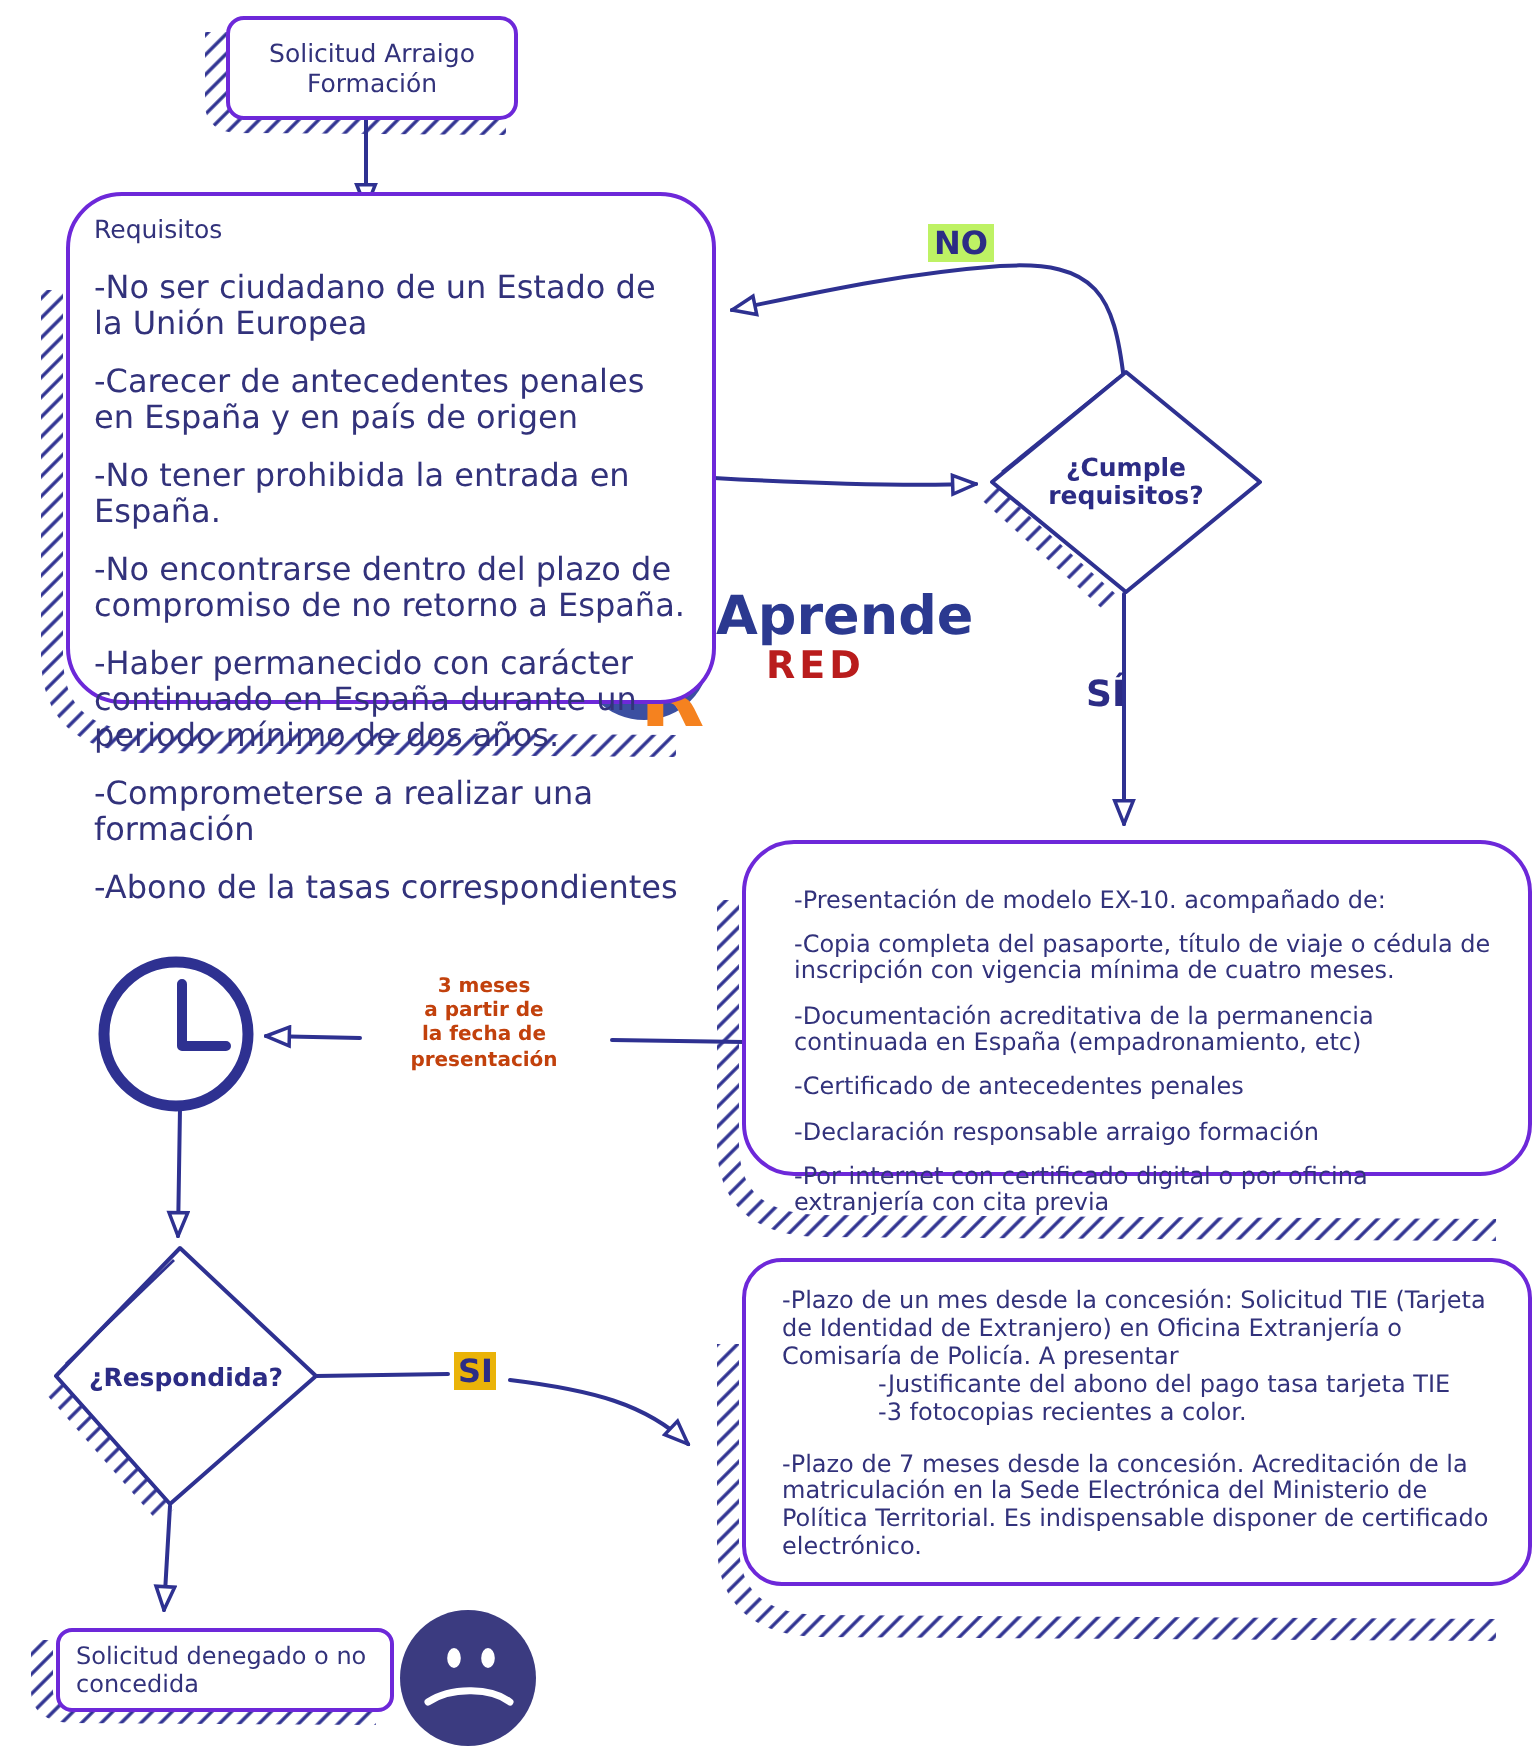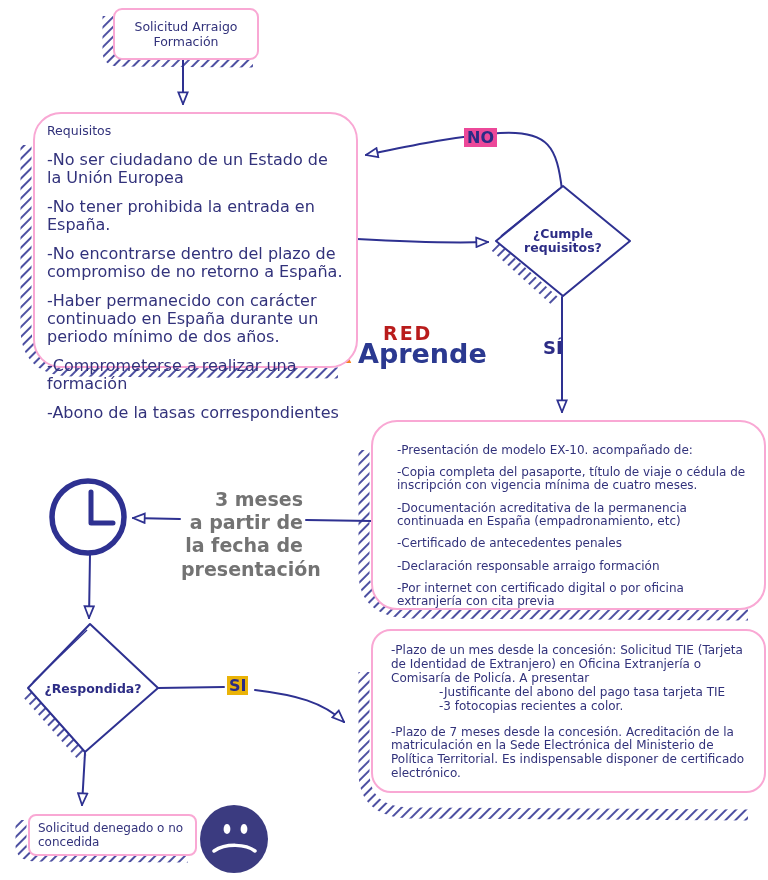--- a/index.html
+++ b/index.html
@@ -1,43 +1,43 @@
 <!DOCTYPE html>
 <html><head>
 <meta charset="utf-8">
 <style>
   html,body{margin:0;padding:0;background:#ffffff;}
   .stage{position:relative;width:768px;height:880px;background:#ffffff;overflow:hidden;
          font-family:"DejaVu Sans","Liberation Sans",sans-serif;color:#32327b;}
   svg.overlay{position:absolute;left:0;top:0;z-index:1;}
-  .node{position:absolute;z-index:2;background:#ffffff;border:2px solid #f9a8d4;box-sizing:border-box;}
+  .node{position:absolute;z-index:2;background:#ffffff;border:2px solid #6d28d9;box-sizing:border-box;}
   .node .body{font-size:12px;line-height:1.16;}
   .center{display:flex;align-items:center;justify-content:center;text-align:center;}
   .lbl{position:absolute;z-index:3;font-weight:bold;color:#2c2c85;}
   .item{margin-top:10px;}
   .item:first-of-type{margin-top:0;}
   #start-node{left:113px;top:8px;width:146px;height:52px;border-radius:9px;font-size:12.5px;line-height:1.2;}
-  #requisitos-node{left:33px;top:112px;width:325px;height:256px;border-radius:28px;padding:9px 10px 0 12px;}
+  #requisitos-node{left:33px;top:96px;width:325px;height:256px;border-radius:28px;padding:9px 10px 0 12px;}
   #requisitos-node .title{font-size:12.5px;margin-bottom:13px;}
   #requisitos-node .item{margin-top:10.5px;font-size:16px;line-height:1.14;}
-  #ex10-node{left:371px;top:420px;width:395px;height:190px;border-radius:26px;padding:13px 12px 0 24px;}
+  #ex10-node{left:371px;top:420px;width:395px;height:168px;border-radius:26px;padding:13px 12px 0 24px;}
   #ex10-node .item{margin-top:8.5px;font-size:12px;line-height:1.14;}
   #tie-node{left:371px;top:629px;width:395px;height:164px;border-radius:20px;padding:13px 8px 0 18px;}
   #tie-node .p{font-size:12px;line-height:1.16;}
   #tie-node .sub{margin-left:48px;font-size:12px;line-height:1.16;}
   #tie-node .p2{margin-top:12px;}
   #denied-node{left:28px;top:814px;width:169px;height:42px;border-radius:8px;padding:5px 8px;font-size:12px;line-height:1.2;}
   #cumple-label{left:513px;top:227px;width:100px;text-align:center;font-size:12.5px;line-height:1.15;}
   #respondida-label{left:43px;top:681px;width:100px;text-align:center;font-size:12.5px;}
-  #no-label{left:464px;top:128px;font-size:16px;background:#ec4899;padding:0 3px;}
+  #no-label{left:464px;top:112px;font-size:16px;background:#bef264;padding:0 3px;}
   #si-label{left:543px;top:337px;font-size:18px;}
   #si2-label{left:227px;top:676px;font-size:16px;background:#eab308;padding:0 2px;}
-  #timer-label{left:181px;top:488px;width:122px;text-align:right;font-size:19px;line-height:1.22;color:#737373;}
+  #timer-label{left:181px;top:488px;width:122px;text-align:center;font-size:10px;line-height:1.22;color:#c2410c;}
   #timer-label span{display:block;}
-  #logo-line1{position:absolute;z-index:3;left:358px;top:293px;font-size:27px;font-weight:bold;color:#2b3990;margin-top:45px;}
+  #logo-line1{position:absolute;z-index:3;left:358px;top:293px;font-size:27px;font-weight:bold;color:#2b3990;}
   #logo-line2{position:absolute;z-index:3;left:383px;top:322px;font-size:19px;font-weight:bold;color:#b91c1c;letter-spacing:2px;}
 </style>
 </head>
 <body>
 
 <div class="stage">
 
   <svg class="overlay" width="768" height="880" viewBox="0 0 768 880">
     <defs>
       <marker id="ah" viewBox="0 0 12 10" refX="11" refY="5" markerWidth="14" markerHeight="12" orient="auto" markerUnits="userSpaceOnUse">
@@ -99,20 +99,21 @@
   </svg>
 
   <div class="node center" id="start-node">
     <div>Solicitud Arraigo Formación</div>
   </div>
 
   <div class="node" id="requisitos-node">
     <div class="title">Requisitos</div>
     <div class="body">
       <div class="item">-No ser ciudadano de un Estado de la Unión Europea</div>
+      <div class="item">-Carecer de antecedentes penales en España y en país de origen</div>
       <div class="item">-No tener prohibida la entrada en España.</div>
       <div class="item">-No encontrarse dentro del plazo de compromiso de no retorno a España.</div>
       <div class="item">-Haber permanecido con carácter continuado en España durante un periodo mínimo de dos años.</div>
       <div class="item">-Comprometerse a realizar una formación</div>
       <div class="item">-Abono de la tasas correspondientes</div>
     </div>
   </div>
 
   <div class="lbl" id="cumple-label">¿Cumple requisitos?</div>
   <div class="lbl" id="no-label">NO</div>

